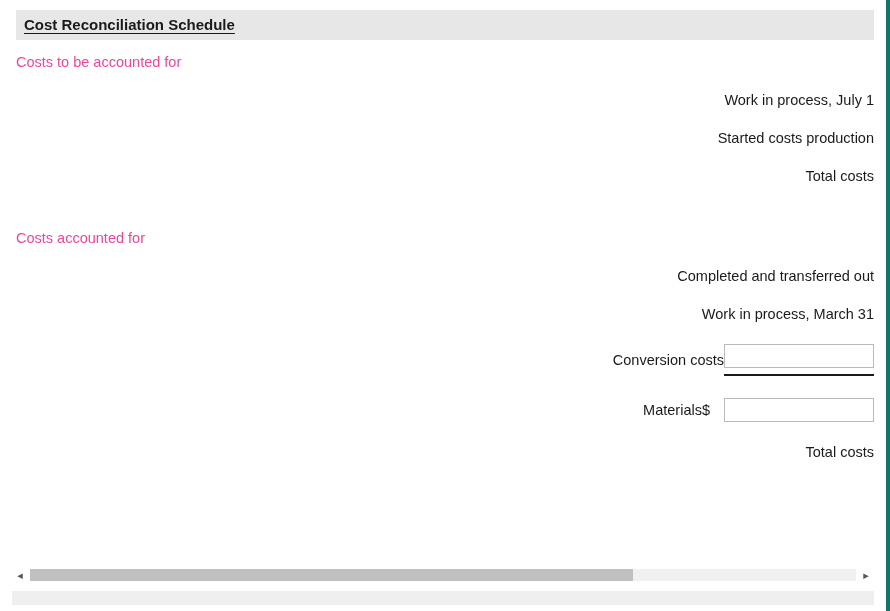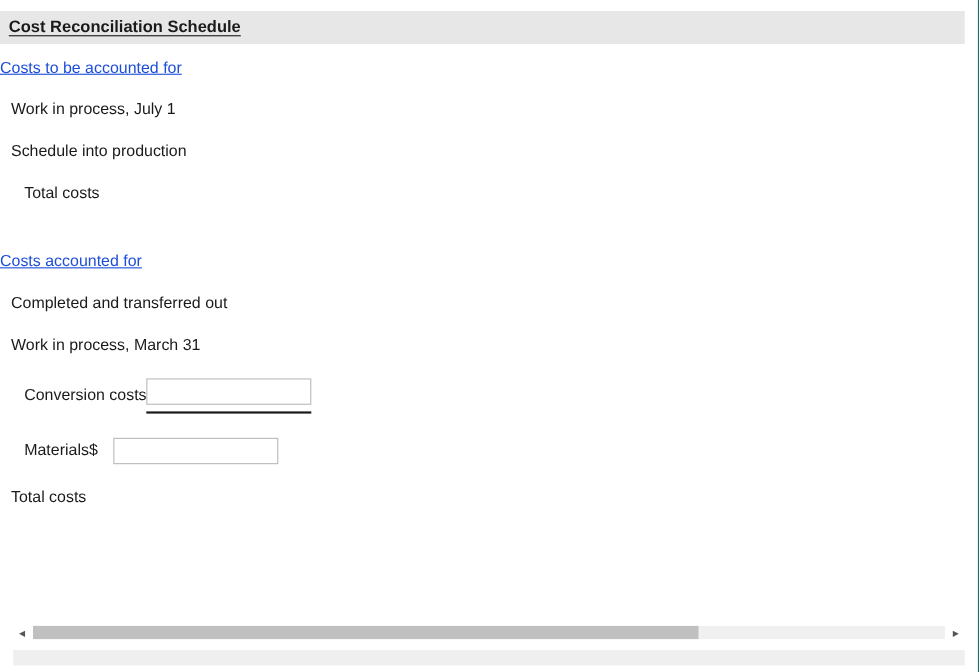--- a/index.html
+++ b/index.html
@@ -9,50 +9,49 @@
     }
     body {
       font-family: "Segoe UI", Tahoma, Geneva, Verdana, sans-serif;
       background: #fff;
       width: 890px;
       height: 611px;
       overflow: hidden;
       position: relative;
     }
     .container {
-      padding: 10px 12px 0 0;
-      border-right: 1px solid #0f766e;
+      padding: 10px 12px 0 16px;
+      border-right: 4px solid #0f766e;
       height: 100%;
       position: relative;
     }
     .header-bar {
       background: #e7e7e7;
       padding: 6px 8px;
       margin-bottom: 14px;
     }
     .header-title {
       font-weight: bold;
       font-size: 15px;
       color: #1a1a1a;
       text-decoration: underline;
       text-underline-offset: 3px;
     }
     .section-label {
       font-size: 14.5px;
-      color: #1d4ed8;
+      color: #ec4899;
       margin-bottom: 22px;
-      text-decoration: underline;
     }
     .line-item {
       font-size: 14.5px;
       color: #1a1a1a;
       margin-bottom: 22px;
       display: flex;
       align-items: center;
-      justify-content: flex-start;
+      justify-content: flex-end;
     }
     .indent-1 {
       padding-left: 10px;
     }
     .indent-2 {
       padding-left: 22px;
     }
     .spacer {
       height: 24px;
     }
@@ -136,21 +135,21 @@
     <span class="header-title">Cost Reconciliation Schedule</span>
   </div>
 
   <div class="section-label">Costs to be accounted for</div>
 
   <div class="line-item indent-1">
     <span class="label-text">Work in process, July 1</span>
   </div>
 
   <div class="line-item indent-1">
-    <span class="label-text">Schedule into production</span>
+    <span class="label-text">Started costs production</span>
   </div>
 
   <div class="line-item indent-2">
     <span class="label-text">Total costs</span>
   </div>
 
   <div class="spacer"></div>
 
   <div class="section-label">Costs accounted for</div>
 

